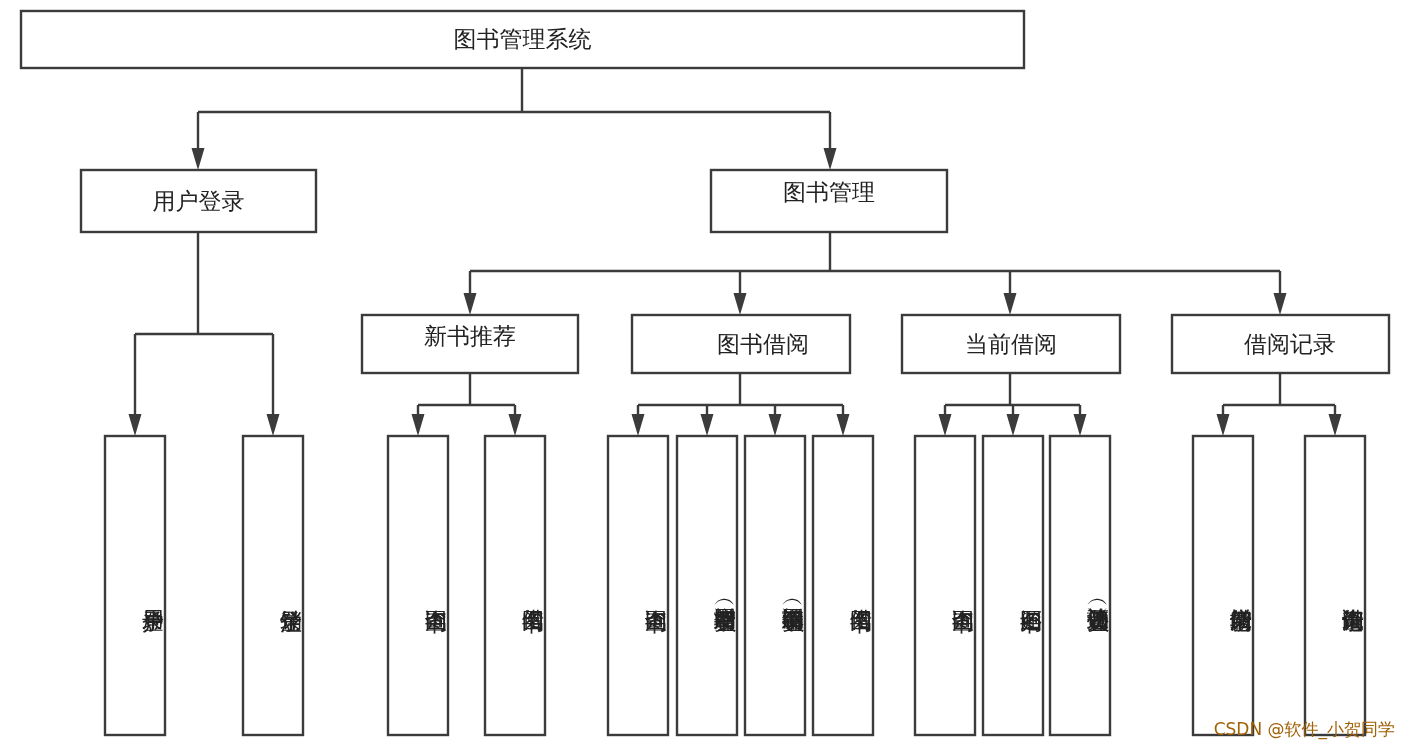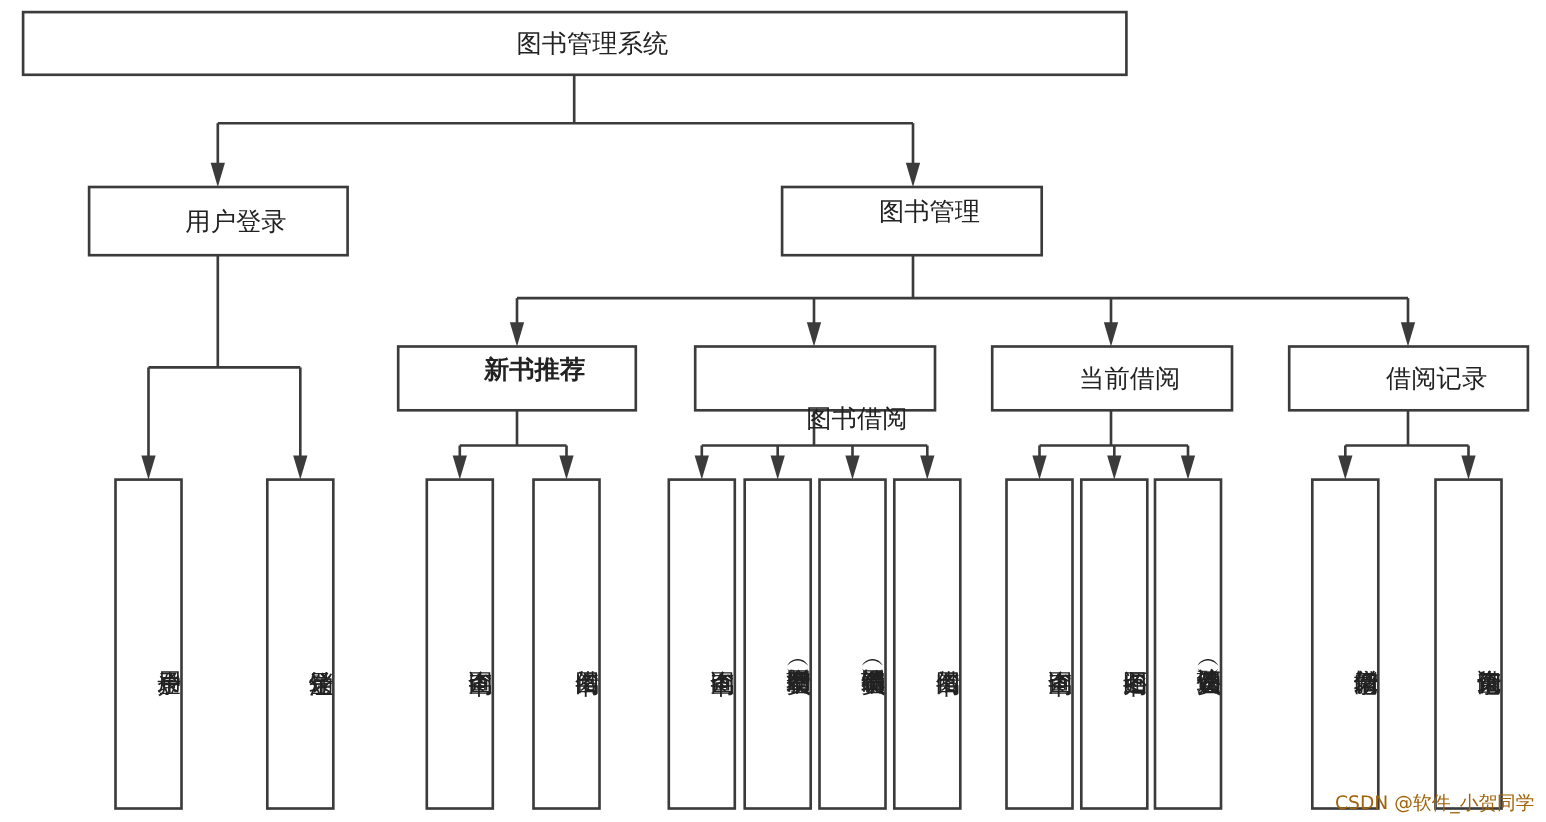--- a/index.html
+++ b/index.html
@@ -68,21 +68,20 @@
   }
   .hbox-label {
     position: absolute;
     display: flex;
     align-items: center;
     justify-content: center;
     font-size: 23px;
     color: #222222;
     white-space: nowrap;
     pointer-events: none;
-    padding-left: 16px;
   }
 </style>
 </head>
 <body>
 
 <div id="diagram-root">
   <svg id="flow" viewBox="0 0 1405 747">
     <g id="connector-layer">
         <g>
           <path class="connector" d="M 522 68 L 522 112"></path>
@@ -171,22 +170,22 @@
         <rect class="node-box" x="983" y="436" width="60" height="299"></rect>
         <rect class="node-box" x="1050" y="436" width="60" height="299"></rect>
         <rect class="node-box" x="1193" y="436" width="60" height="299"></rect>
         <rect class="node-box" x="1305" y="436" width="60" height="299"></rect>
       </g>
   </svg>
   <div id="label-layer">
       <div class="hbox-label" style="left: 21px; top: 11px; width: 1003px; height: 57px;">图书管理系统</div>
       <div class="hbox-label" style="left: 81px; top: 170px; width: 235px; height: 62px;">用户登录</div>
       <div class="hbox-label" style="left: 711px; top: 170px; width: 236px; height: 44px;">图书管理</div>
-      <div class="hbox-label" style="left: 362px; top: 315px; width: 216px; height: 42px; font-weight: bold;">新书推荐</div>
-      <div class="hbox-label" style="left: 632px; top: 315px; width: 262px; height: 58px; margin-top: 36px;">图书借阅</div>
+      <div class="hbox-label" style="left: 362px; top: 315px; width: 216px; height: 42px;">新书推荐</div>
+      <div class="hbox-label" style="left: 632px; top: 315px; width: 262px; height: 58px;">图书借阅</div>
       <div class="hbox-label" style="left: 902px; top: 315px; width: 218px; height: 58px;">当前借阅</div>
       <div class="hbox-label" style="left: 1172px; top: 315px; width: 236px; height: 58px;">借阅记录</div>
       <div class="vbox-label" style="left: 105px; top: 436px; width: 60px; height: 299px; align-items: flex-start; padding-top: 14px; box-sizing: border-box;">用户登录</div>
       <div class="vbox-label" style="left: 243px; top: 436px; width: 60px; height: 299px; align-items: flex-start; padding-top: 14px; box-sizing: border-box;">注销登录</div>
       <div class="vbox-label" style="left: 388px; top: 436px; width: 60px; height: 299px; align-items: flex-start; padding-top: 14px; box-sizing: border-box;">查询图书</div>
       <div class="vbox-label" style="left: 485px; top: 436px; width: 60px; height: 299px; align-items: flex-start; padding-top: 14px; box-sizing: border-box;">借阅图书</div>
       <div class="vbox-label" style="left: 608px; top: 436px; width: 60px; height: 299px; align-items: flex-start; padding-top: 14px; box-sizing: border-box;">查询图书</div>
       <div class="vbox-label" style="left: 677px; top: 436px; width: 60px; height: 299px; align-items: flex-start; padding-top: 14px; box-sizing: border-box;">新增图书（管理员）</div>
       <div class="vbox-label" style="left: 745px; top: 436px; width: 60px; height: 299px; align-items: flex-start; padding-top: 14px; box-sizing: border-box;">编辑图书（管理员）</div>
       <div class="vbox-label" style="left: 813px; top: 436px; width: 60px; height: 299px; align-items: flex-start; padding-top: 14px; box-sizing: border-box;">借阅图书</div>

